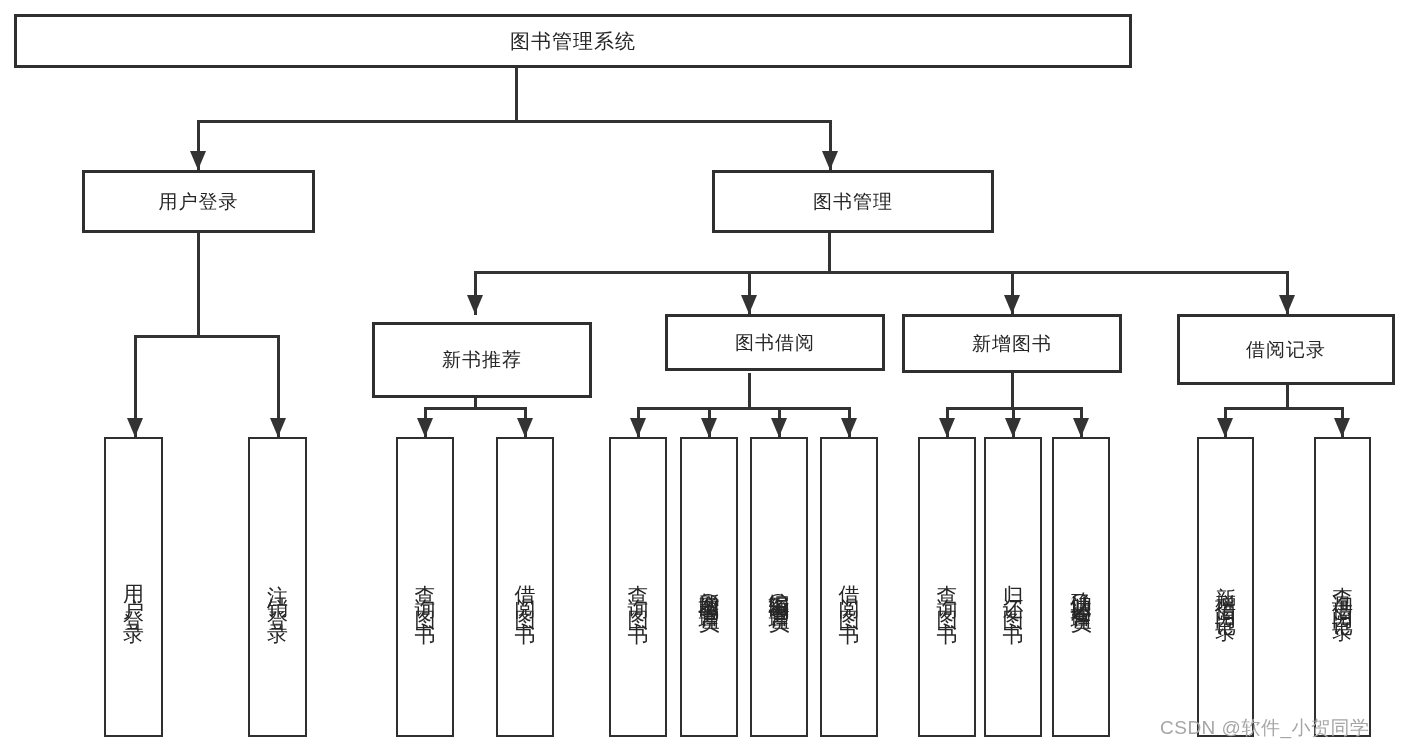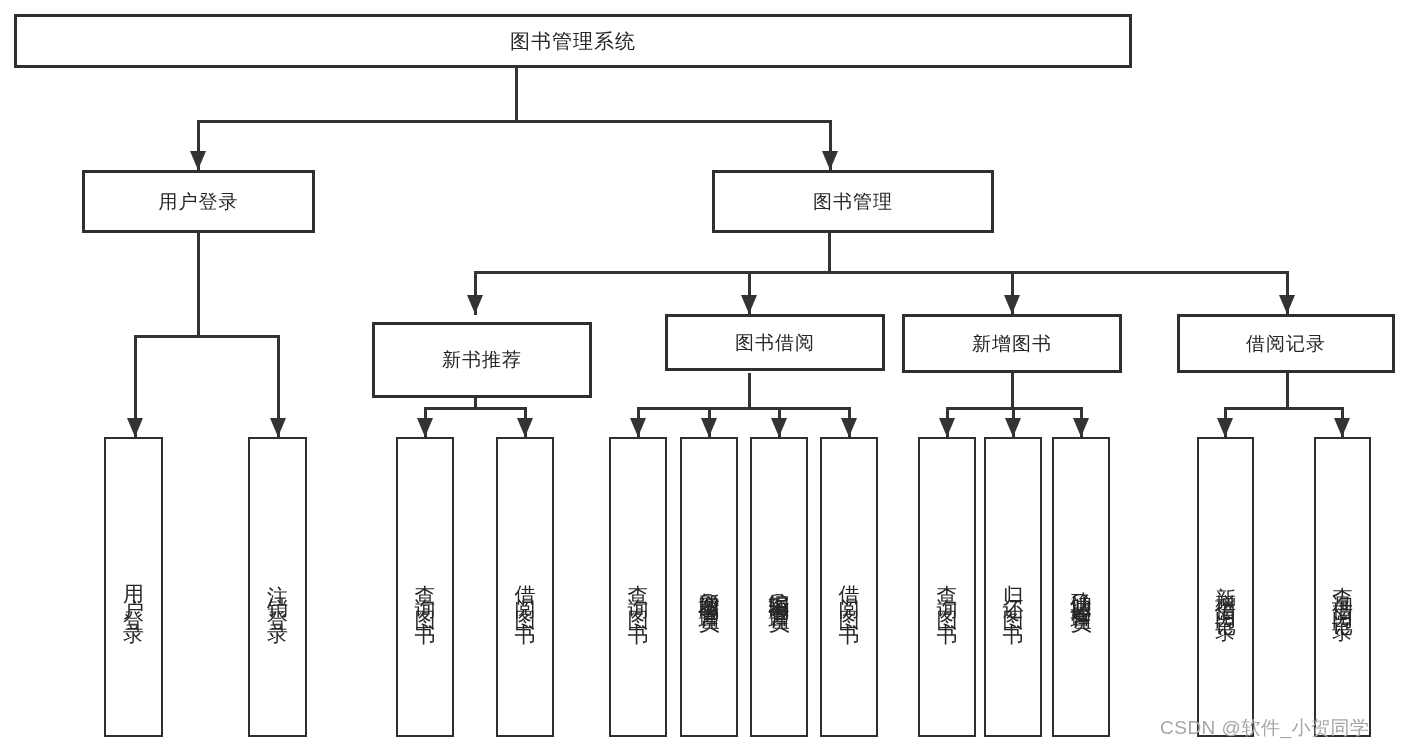--- a/index.html
+++ b/index.html
@@ -107,21 +107,21 @@
 
   <div class="box lvl3" style="left:372px;top:314px;width:220px;height:76px;margin-top:8px;">
     <span>新书推荐</span>
   </div>
   <div class="box lvl3" style="left:639px;top:314px;width:220px;height:57px;margin-left:26px;">
     <span>图书借阅</span>
   </div>
   <div class="box lvl3" style="left:902px;top:314px;width:220px;height:59px;">
     <span>新增图书</span>
   </div>
-  <div class="box lvl3" style="left:1177px;top:314px;width:218px;height:59px;">
+  <div class="box lvl3" style="left:1177px;top:314px;width:218px;height:71px;">
     <span>借阅记录</span>
   </div>
 
   <div>
     <div class="vline" style="left:473.5px;top:373px;height:34px;"></div>
     <div class="hline" style="left:423.5px;top:407px;width:103px;"></div>
     <div class="vline" style="left:423.5px;top:407px;height:30px;"></div>
     <div class="arrowhead" style="left:417px;top:418px;"></div>
     <div class="vline" style="left:523.5px;top:407px;height:30px;"></div>
     <div class="arrowhead" style="left:517px;top:418px;"></div>

